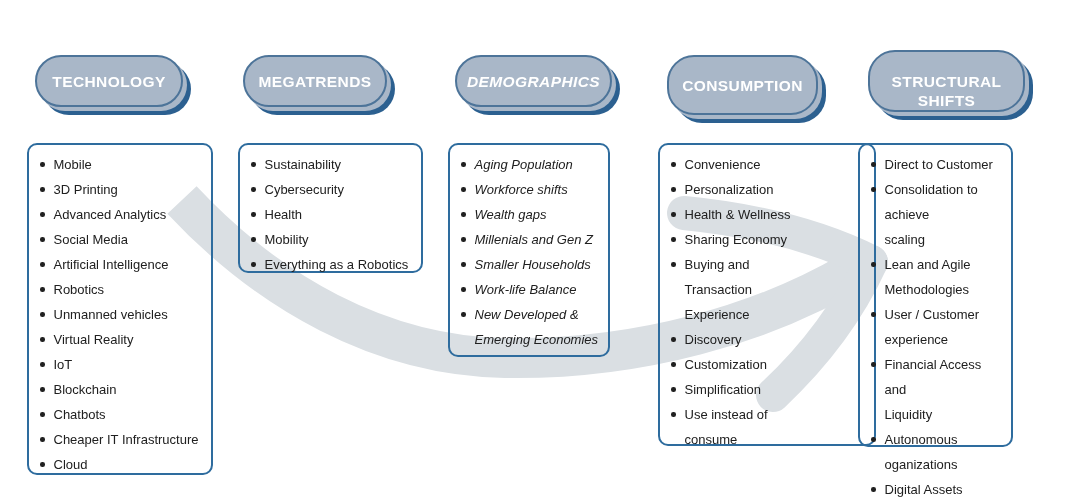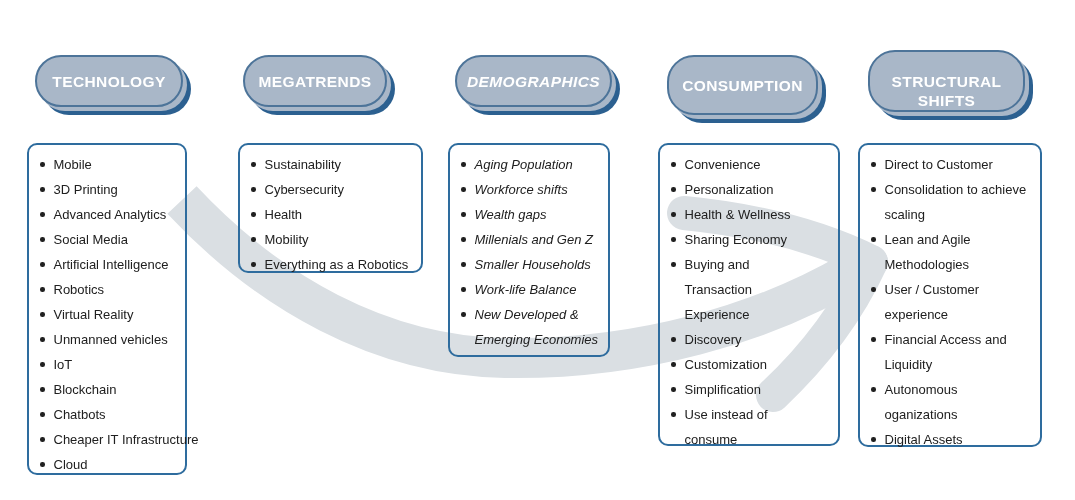--- a/index.html
+++ b/index.html
@@ -71,25 +71,25 @@
   ul.c1 .item-text,ul.c2 .item-text{white-space:nowrap;}
 
   
   .pill.p1{left:35px;top:55px;width:148px;height:52px;}
   .pill.p2{left:243px;top:55px;width:144px;height:52px;}
   .pill.p3{left:455px;top:55px;width:157px;height:52px;font-style:italic;}
   .pill.p4{left:667px;top:55px;width:151px;height:60px;}
   .pill.p5{left:868px;top:50px;width:157px;height:62px;align-items:flex-end;}
 
   
-  .listbox.b1{left:27px;top:143px;width:160px;height:332px;}
+  .listbox.b1{left:27px;top:143px;width:186px;height:332px;}
   .listbox.b2{left:238px;top:143px;width:185px;height:130px;}
   .listbox.b3{left:448px;top:143px;width:162px;height:214px;font-style:italic;}
-  .listbox.b4{left:658px;top:143px;width:182px;height:303px;}
-  .listbox.b5{left:858px;top:143px;width:184px;height:304px;}
+  .listbox.b4{left:658px;top:143px;width:218px;height:303px;}
+  .listbox.b5{left:858px;top:143px;width:155px;height:304px;}
 </style>
 </head>
 <body>
 
 <div class="canvas">
 
   <svg class="arrow-svg" width="1075" height="500" viewBox="0 0 1075 500" aria-hidden="true">
     <path d="M 182 200 C 268 292, 380 356, 505 358 C 635 360, 765 326, 866 263" stroke-width="40"></path>
     <path d="M 684 213 Q 795 224 871 262" stroke-width="34" stroke-linecap="round"></path>
     <path d="M 871 262 Q 838 334 773 395" stroke-width="34" stroke-linecap="round"></path>
@@ -133,25 +133,25 @@
         <li>
           <span class="dot"></span>
           <span class="item-text">Artificial Intelligence</span>
         </li>
         <li>
           <span class="dot"></span>
           <span class="item-text">Robotics</span>
         </li>
         <li>
           <span class="dot"></span>
+          <span class="item-text">Unmanned vehicles</span>
+        </li>
+        <li>
+          <span class="dot"></span>
           <span class="item-text">Virtual Reality</span>
-        </li>
-        <li>
-          <span class="dot"></span>
-          <span class="item-text">Unmanned vehicles</span>
         </li>
         <li>
           <span class="dot"></span>
           <span class="item-text">IoT</span>
         </li>
         <li>
           <span class="dot"></span>
           <span class="item-text">Blockchain</span>
         </li>
         <li>

